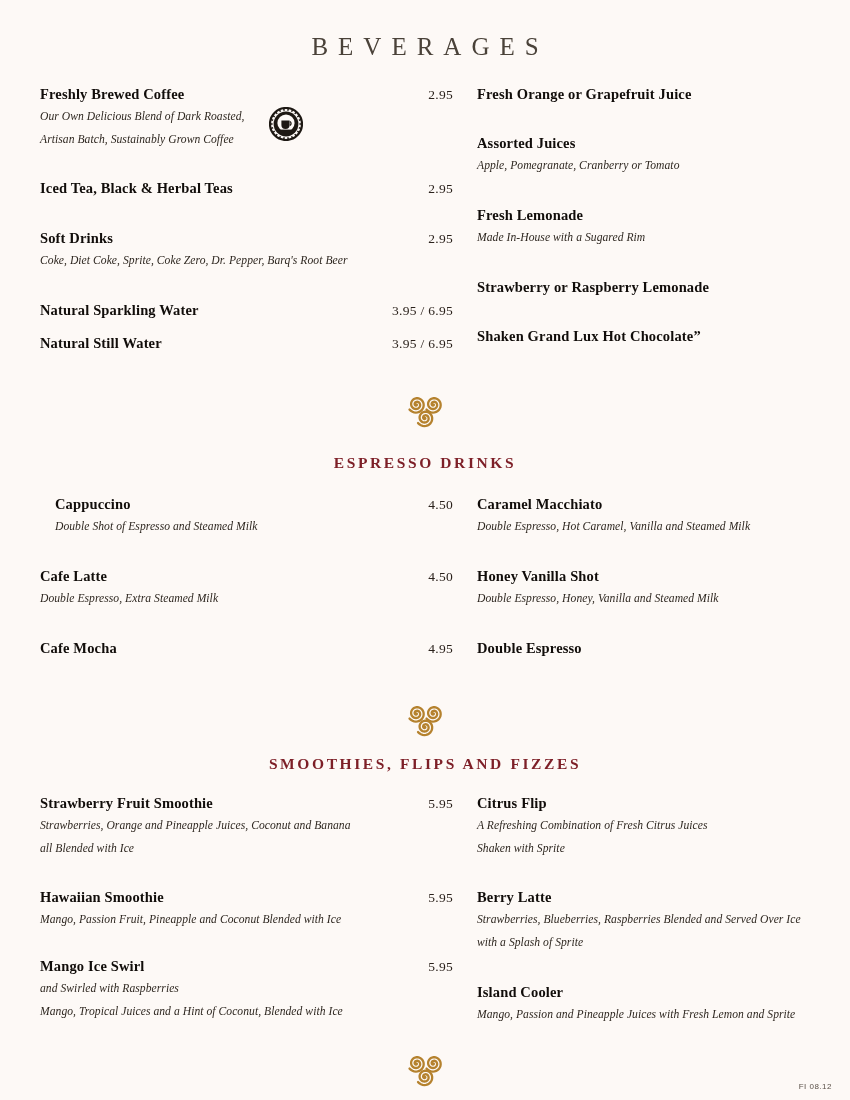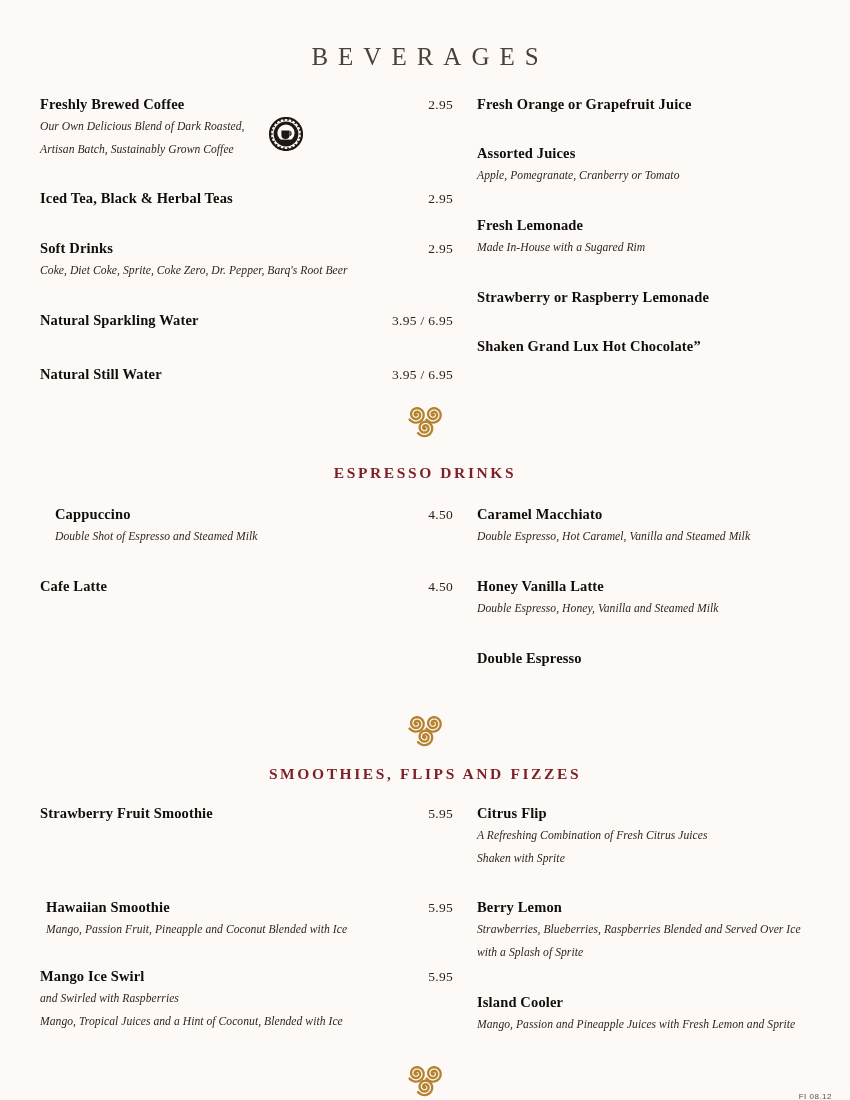--- a/index.html
+++ b/index.html
@@ -24,21 +24,21 @@
     padding: 0 40px;
   }
 
   
   .page-title {
     text-align: center;
     font-size: 25px;
     letter-spacing: 10px;
     font-weight: 400;
     color: #4a4239;
-    margin: 12px;
+    margin: 2px;
     padding-top: 31px;
     padding-left: 10px;
     font-family: "Liberation Serif", "DejaVu Serif", serif;
   }
 
   
   .section-title {
     text-align: center;
     font-size: 15.5px;
     letter-spacing: 2.6px;
@@ -180,21 +180,21 @@
             <div class="item-desc">
               <div>Coke, Diet Coke, Sprite, Coke Zero, Dr. Pepper, Barq's Root Beer</div>
             </div>
           </div>
           <div class="item" style="position: absolute; left: 0px; right: 12px; top: 216px;">
             <div class="item-head">
               <span class="item-name">Natural Sparkling Water</span>
               <span class="item-price">3.95 / 6.95</span>
             </div>
           </div>
-          <div class="item" style="position: absolute; left: 0px; right: 12px; top: 270px;">
+          <div class="item" style="position: absolute; left: 0px; right: 12px; top: 249px;">
             <div class="item-head">
               <span class="item-name">Natural Still Water</span>
               <span class="item-price">3.95 / 6.95</span>
             </div>
           </div>
         </div>
         <div class="col col-right" style="position: relative;">
           <div class="item" style="position: absolute; left: 12px; right: 0px; top: 0px;">
             <div class="item-head">
               <span class="item-name">Fresh Orange or Grapefruit Juice</span>
@@ -245,36 +245,43 @@
             </div>
             <div class="item-desc">
               <div>Double Shot of Espresso and Steamed Milk</div>
             </div>
           </div>
           <div class="item" style="position: absolute; left: 0px; right: 12px; top: 72px;">
             <div class="item-head">
               <span class="item-name">Cafe Latte</span>
               <span class="item-price">4.50</span>
             </div>
+            <div class="item-desc">
+              <div>Double Espresso, Extra Steamed Milk</div>
+            </div>
           </div>
           <div class="item" style="position: absolute; left: 0px; right: 12px; top: 144px;">
+            <div class="item-head">
+              <span class="item-name">Cafe Mocha</span>
+              <span class="item-price">4.95</span>
+            </div>
           </div>
         </div>
         <div class="col col-right" style="position: relative;">
           <div class="item" style="position: absolute; left: 12px; right: 0px; top: 0px;">
             <div class="item-head">
               <span class="item-name">Caramel Macchiato</span>
             </div>
             <div class="item-desc">
               <div>Double Espresso, Hot Caramel, Vanilla and Steamed Milk</div>
             </div>
           </div>
           <div class="item" style="position: absolute; left: 12px; right: 0px; top: 72px;">
             <div class="item-head">
-              <span class="item-name">Honey Vanilla Latte</span>
+              <span class="item-name">Honey Vanilla Shot</span>
             </div>
             <div class="item-desc">
               <div>Double Espresso, Honey, Vanilla and Steamed Milk</div>
             </div>
           </div>
           <div class="item" style="position: absolute; left: 12px; right: 0px; top: 144px;">
             <div class="item-head">
               <span class="item-name">Double Espresso</span>
             </div>
           </div>
@@ -288,22 +295,26 @@
         </svg>
       </div>
       <div class="section-title" style="position: absolute; left: 0px; right: 0px; top: 753px;">SMOOTHIES, FLIPS AND FIZZES</div>
       <div class="columns" style="position: absolute; left: 40px; right: 40px; top: 793px;">
         <div class="col col-left" style="position: relative;">
           <div class="item" style="position: absolute; left: 0px; right: 12px; top: 0px;">
             <div class="item-head">
               <span class="item-name">Strawberry Fruit Smoothie</span>
               <span class="item-price">5.95</span>
             </div>
-          </div>
-          <div class="item" style="position: absolute; left: 0px; right: 12px; top: 94px; margin-left: 6px;">
+            <div class="item-desc">
+              <div>Strawberries, Orange and Pineapple Juices, Coconut and Banana</div>
+              <div>all Blended with Ice</div>
+            </div>
+          </div>
+          <div class="item" style="position: absolute; left: 0px; right: 12px; top: 94px;">
             <div class="item-head">
               <span class="item-name">Hawaiian Smoothie</span>
               <span class="item-price">5.95</span>
             </div>
             <div class="item-desc">
               <div>Mango, Passion Fruit, Pineapple and Coconut Blended with Ice</div>
             </div>
           </div>
           <div class="item" style="position: absolute; left: 0px; right: 12px; top: 163px;">
             <div class="item-head">
@@ -321,21 +332,21 @@
             <div class="item-head">
               <span class="item-name">Citrus Flip</span>
             </div>
             <div class="item-desc">
               <div>A Refreshing Combination of Fresh Citrus Juices</div>
               <div>Shaken with Sprite</div>
             </div>
           </div>
           <div class="item" style="position: absolute; left: 12px; right: 0px; top: 94px;">
             <div class="item-head">
-              <span class="item-name">Berry Lemon</span>
+              <span class="item-name">Berry Latte</span>
             </div>
             <div class="item-desc">
               <div>Strawberries, Blueberries, Raspberries Blended and Served Over Ice</div>
               <div>with a Splash of Sprite</div>
             </div>
           </div>
           <div class="item" style="position: absolute; left: 12px; right: 0px; top: 189px;">
             <div class="item-head">
               <span class="item-name">Island Cooler</span>
             </div>

